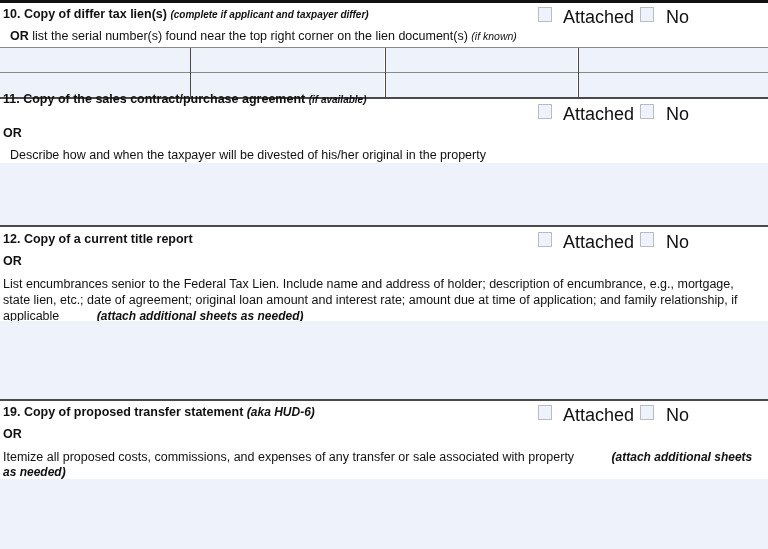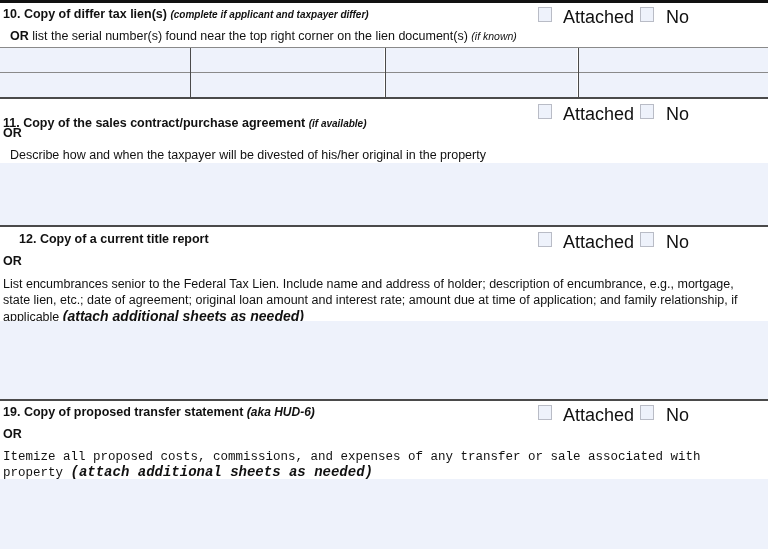--- a/index.html
+++ b/index.html
@@ -12,21 +12,21 @@
   .rule-top { left:0; top:0; width:768px; height:3px; background:#111; }
   .rule { left:0; width:768px; height:2px; background:#4a4a4a; }
   .title { left:3px; font-weight:bold; font-size:12.5px; white-space:nowrap; }
   .title .hint { font-weight:bold; font-style:italic; font-size:10px; }
   .title .hint.bold { font-weight:bold; font-size:12px; }
   .or { left:3px; font-weight:bold; font-size:12.5px; }
   .line { left:10px; font-size:12.5px; white-space:nowrap; }
   .line b { font-weight:bold; }
   .line .hint { font-style:italic; font-size:10.5px; }
   .para { left:3px; width:760px; font-size:12.5px; line-height:16px; }
-  .para .hint { font-style:italic; font-weight:bold; font-size:14px; }
+  .para .hint { font-style:italic; font-weight:bold; font-size:12px;margin-left:34px; }
   .fill { left:0; width:768px; background:#eef2fb; }
   .cb { width:14px; height:15px; border:1px solid #b9bcc6; background:#eef2fb; box-sizing:border-box; }
   .cblabel { font-size:18px; }
   .grid { left:0; top:47px; width:768px; height:52px; border-top:1px solid #8a8a8a; border-bottom:2px solid #4a4a4a; box-sizing:border-box; }
   .gcell { position:absolute; background:#eef2fb; }
   .hline { position:absolute; left:0; width:768px; height:1px; background:#8a8a8a; }
   .vline { position:absolute; width:1px; background:#4a4a4a; top:0; height:100%; }
 </style>
 </head>
 <body>
@@ -55,35 +55,35 @@
   <div class="hline" style="top:24px;"></div>
   <div class="gcell" style="left:0; top:25px; width:190px; height:24px;"></div>
   <div class="gcell" style="left:191px; top:25px; width:193px; height:24px;"></div>
   <div class="gcell" style="left:386px; top:25px; width:191px; height:24px;"></div>
   <div class="gcell" style="left:579px; top:25px; width:189px; height:24px;"></div>
   <div class="vline" style="left:190px;"></div>
   <div class="vline" style="left:385px;"></div>
   <div class="vline" style="left:578px;"></div>
 </div>
 
-<div class="abs title" style="top:116px;">
+<div class="abs title" style="top:92px;">
   <span>11.</span>
   <span>Copy of the sales contract/purchase agreement</span>
   <span class="hint">(if available)</span>
 </div>
 <div class="abs cb" style="left:538px; top:104px;"></div>
 <div class="abs cblabel" style="left:563px; top:104px;">Attached</div>
 <div class="abs cb" style="left:640px; top:104px;"></div>
 <div class="abs cblabel" style="left:666px; top:104px;">No</div>
 <div class="abs or" style="top:126px;">OR</div>
 <div class="abs line" style="top:148px;">Describe how and when the taxpayer will be divested of his/her original in the property</div>
 <div class="abs fill" style="top:163px; height:62px;"></div>
 <div class="abs rule" style="top:225px;"></div>
 
-<div class="abs title" style="top:232px;margin-left:16px;">
+<div class="abs title" style="top:232px;">
   <span>12.</span>
   <span>Copy of a current title report</span>
 </div>
 <div class="abs cb" style="left:538px; top:232px;"></div>
 <div class="abs cblabel" style="left:563px; top:232px;">Attached</div>
 <div class="abs cb" style="left:640px; top:232px;"></div>
 <div class="abs cblabel" style="left:666px; top:232px;">No</div>
 <div class="abs or" style="top:254px;">OR</div>
 <div class="abs para" style="top:276px;">
   <span>List encumbrances senior to the Federal Tax Lien. Include name and address of holder; description of encumbrance, e.g., mortgage, state lien, etc.; date of agreement; original loan amount and interest rate; amount due at time of application; and family relationship, if applicable </span><span class="hint">(attach additional sheets as needed)</span>
@@ -94,16 +94,16 @@
 <div class="abs title" style="top:405px;">
   <span>19.</span>
   <span>Copy of proposed transfer statement</span>
   <span class="hint bold">(aka HUD-6)</span>
 </div>
 <div class="abs cb" style="left:538px; top:405px;"></div>
 <div class="abs cblabel" style="left:563px; top:405px;">Attached</div>
 <div class="abs cb" style="left:640px; top:405px;"></div>
 <div class="abs cblabel" style="left:666px; top:405px;">No</div>
 <div class="abs or" style="top:427px;">OR</div>
-<div class="abs para" style="top:450px; line-height:15px;font-family:Liberation Mono, monospace;">
+<div class="abs para" style="top:450px; line-height:15px;">
   <span>Itemize all proposed costs, commissions, and expenses of any transfer or sale associated with property </span><span class="hint">(attach additional sheets as needed)</span>
 </div>
 <div class="abs fill" style="top:479px; height:70px;"></div>
 
 </body></html>

